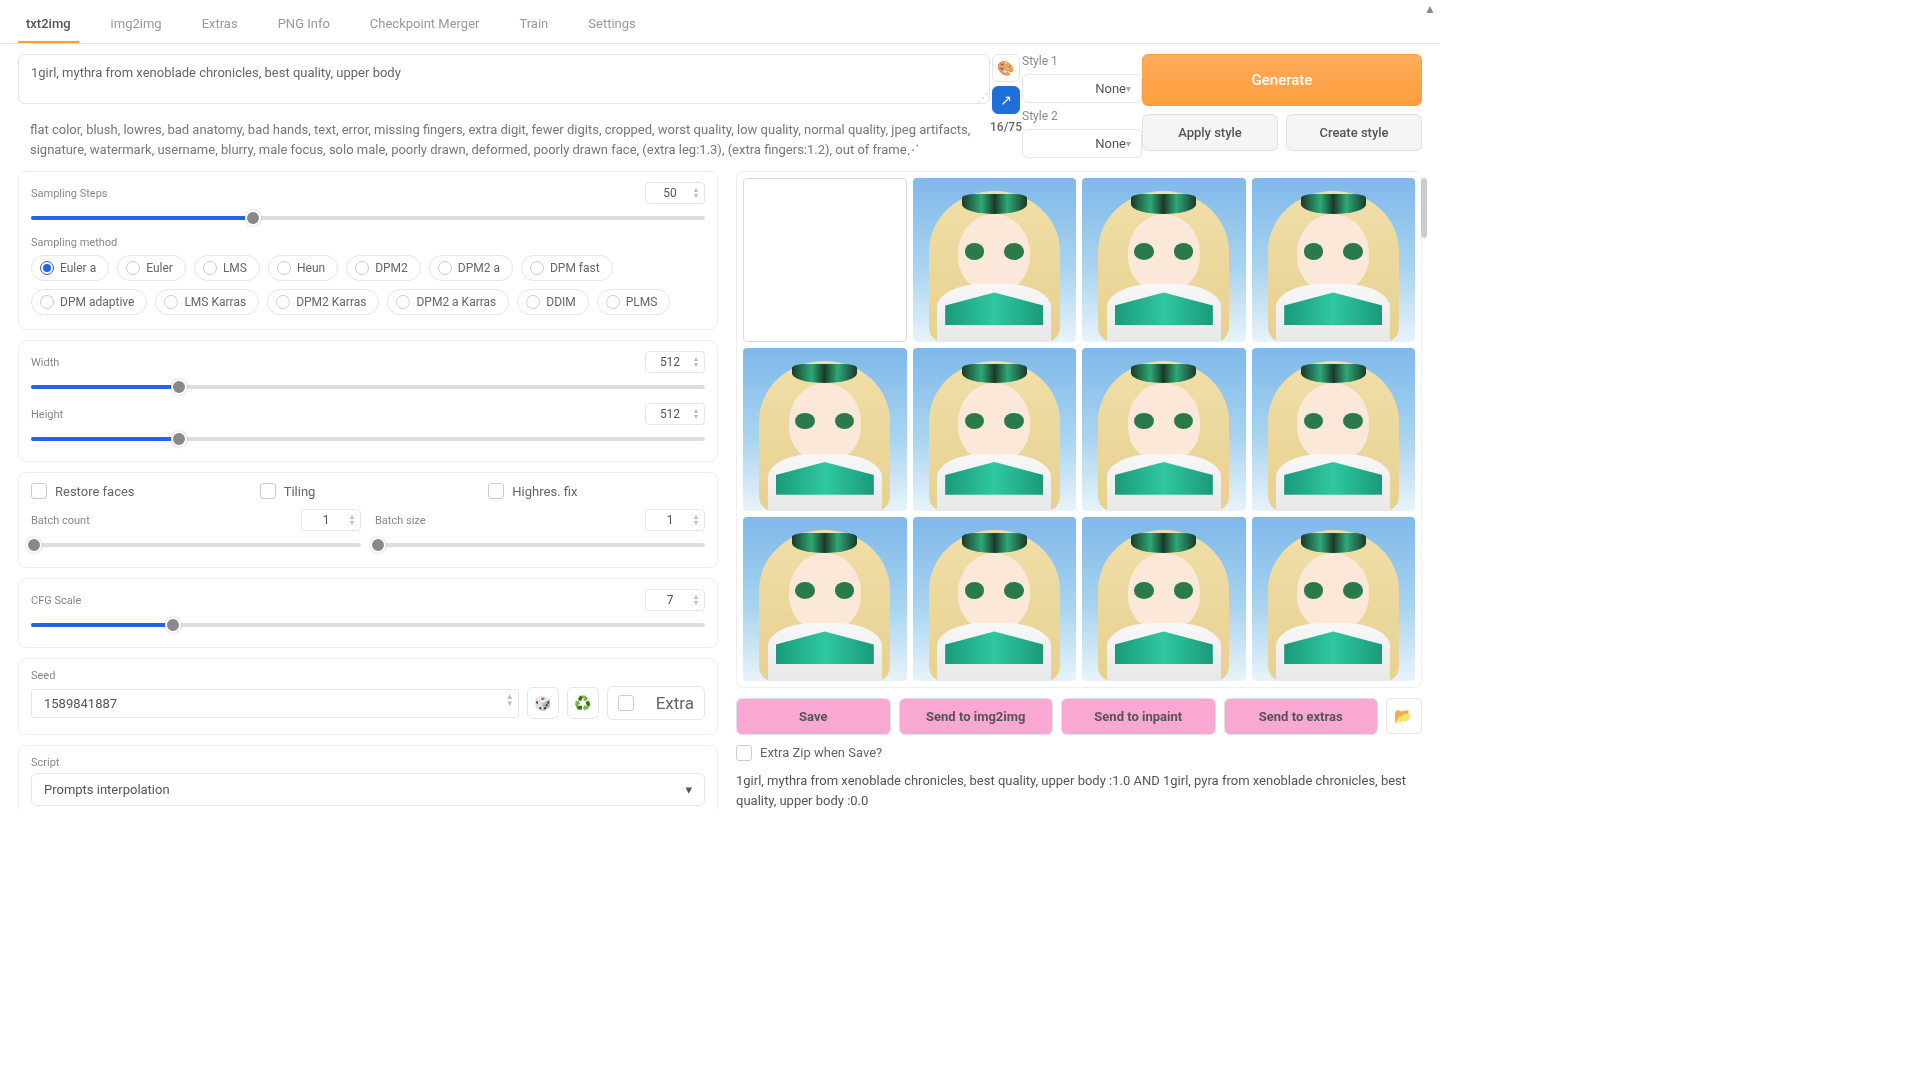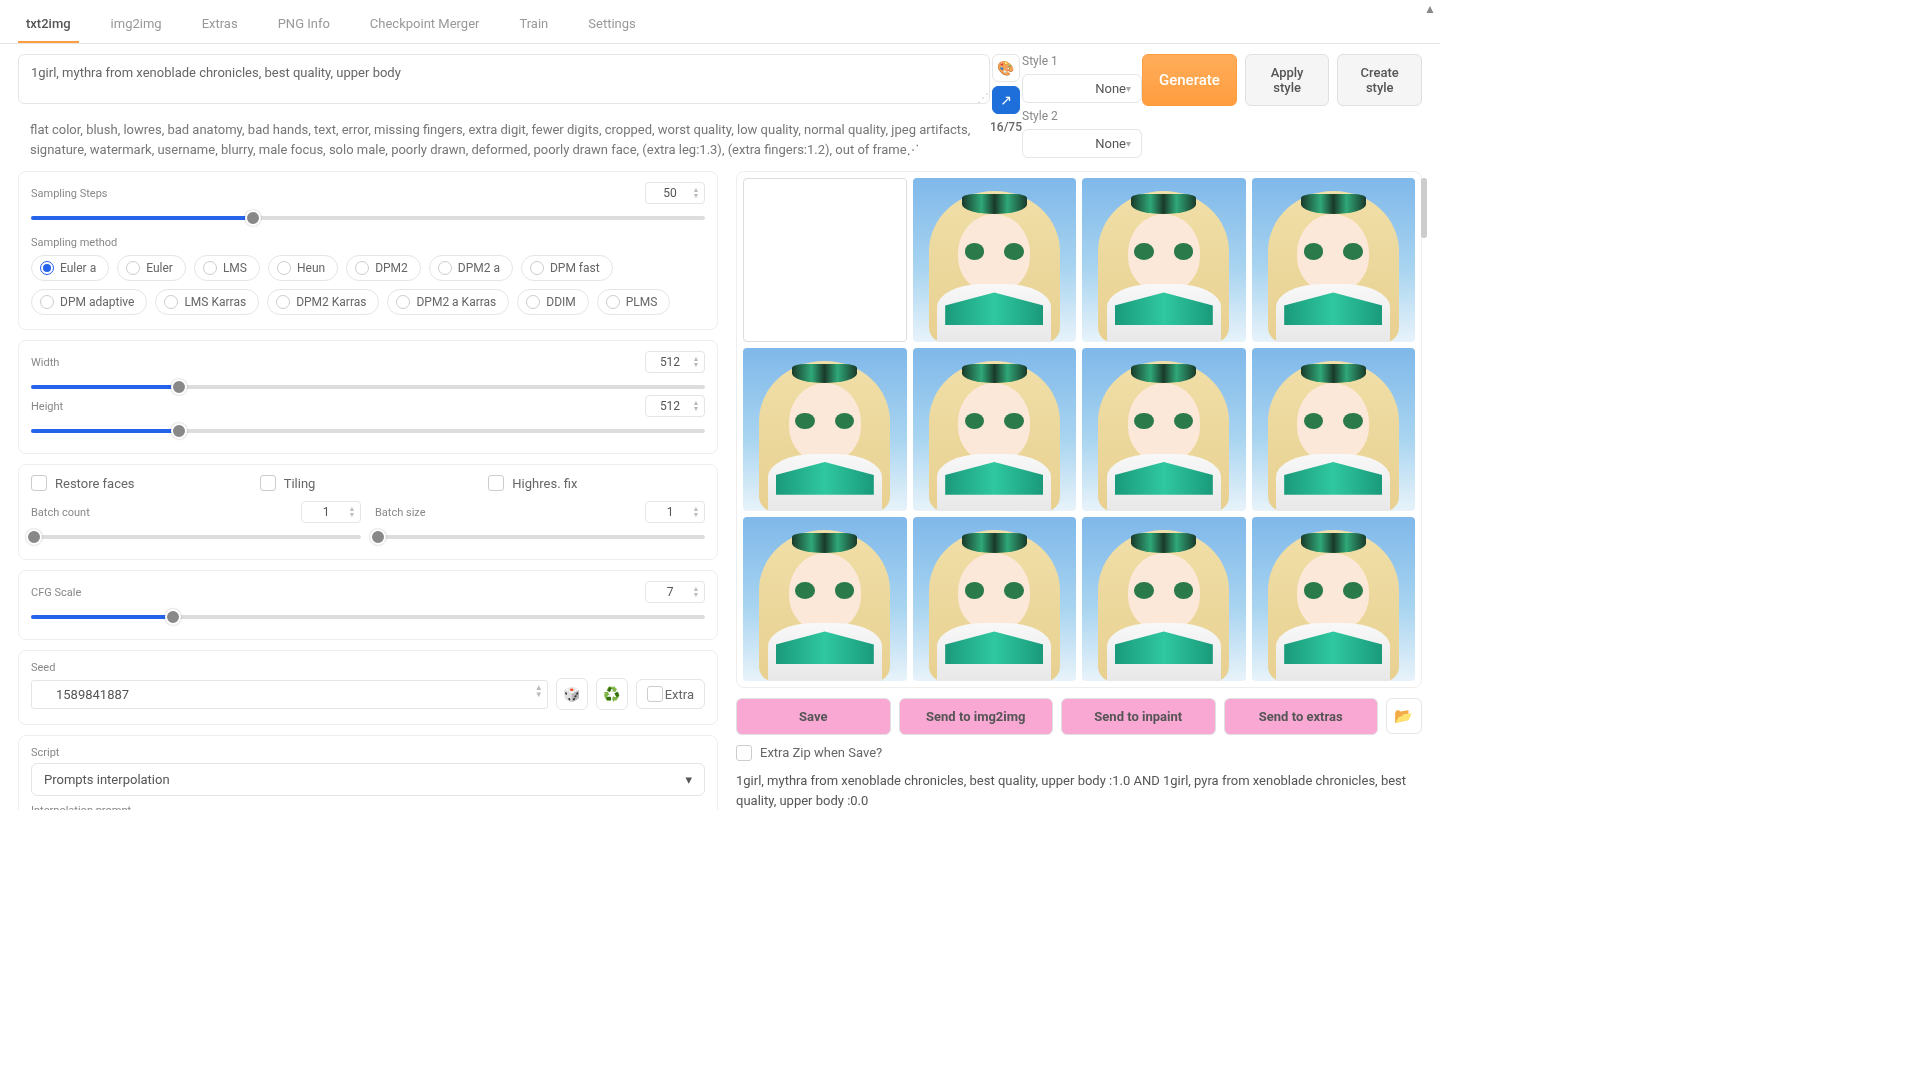--- a/index.html
+++ b/index.html
@@ -14,21 +14,21 @@
 .negbox{margin-top:8px;color:#777;line-height:1.5;font-size:13px;padding:8px 12px;position:relative}
 .sidebtns{display:flex;flex-direction:column;align-items:center;gap:4px}
 .iconbtn{width:28px;height:28px;border:1px solid #e5e5e5;border-radius:6px;display:flex;align-items:center;justify-content:center;font-size:14px;background:#fff;cursor:pointer}
 .iconbtn.orange{background:#fff}
 .iconbtn.blue{background:#1e6fd9;color:#fff;border-color:#1e6fd9}
 .tokencount{font-size:12px;color:#666;margin-top:2px;font-weight:500}
 .styles{display:flex;flex-direction:column;gap:6px;width:120px}
 .stylelabel{font-size:12px;color:#888}
 .select{border:1px solid #e5e5e5;border-radius:6px;padding:6px 10px;background:#fff;display:flex;justify-content:flex-end;align-items:center;cursor:pointer;font-size:13px;color:#555}
 .select .chev{color:#aaa;font-size:10px}
-.genbtns{display:flex;flex-direction:row;gap:8px;width:280px}
+.genbtns{display:flex;flex-direction:column;gap:8px;width:280px}
 .btn-generate{background:linear-gradient(#ffad5a,#ff9d3f);border:1px solid #ff9d3f;border-radius:6px;padding:16px;color:#fff;font-size:15px;font-weight:500;cursor:pointer;text-align:center}
 .btnrow{display:flex;gap:8px}
 .btn-secondary{flex:1;background:#f5f5f5;border:1px solid #e0e0e0;border-radius:6px;padding:10px;text-align:center;cursor:pointer;font-size:13px;color:#555;font-weight:500}
 .cols{display:flex;gap:18px;padding:0 18px 18px}
 .leftcol{width:700px;display:flex;flex-direction:column;gap:10px}
 .rightcol{flex:1;min-width:0}
 .group{border:1px solid #eee;border-radius:8px;padding:10px 12px 14px;position:relative}
 .sliderlabel{font-size:11px;color:#888}
 .numbox{width:60px;border:1px solid #e5e5e5;border-radius:4px;padding:3px 18px 3px 8px;font-size:12px;text-align:center;color:#555;position:relative;background:#fff}
 .numbox .spin{position:absolute;right:2px;top:0;bottom:0;width:12px;display:flex;flex-direction:column;justify-content:center;color:#bbb;font-size:7px;line-height:6px}
@@ -42,24 +42,24 @@
 .radio.sel .rdot{border-color:#2563eb}
 .radio.sel .rdot::after{content:"";position:absolute;inset:2px;background:#2563eb;border-radius:50%}
 .checks{display:flex;gap:12px}
 .check{display:flex;align-items:center;gap:8px;font-size:13px;color:#666;cursor:pointer}
 .cbox{width:16px;height:16px;border:1.5px solid #ccc;border-radius:3px;display:inline-block;position:relative;background:#fff}
 .cbox.checked{background:#2563eb;border-color:#2563eb}
 .cbox.checked::after{content:"✓";position:absolute;color:#fff;font-size:11px;left:2px;top:-1px}
 .twocol{display:flex;gap:14px}
 .twocol>div{flex:1}
 .seedrow{display:flex;gap:8px;align-items:center;margin-top:4px}
-.seedinput{flex:1;border:1px solid #e5e5e5;border-radius:3px;padding:6px 24px 6px 24px;font-size:13px;color:#555;position:relative;background:#fff}
+.seedinput{flex:1;border:1px solid #e5e5e5;border-radius:3px;padding:6px 24px 6px 12px;font-size:13px;color:#555;position:relative;background:#fff}
 .seedinput .spin{position:absolute;right:4px;top:3px;display:flex;flex-direction:column;color:#bbb;font-size:8px;line-height:7px}
 .smallbtn{width:32px;height:32px;border:1px solid #e5e5e5;border-radius:6px;background:#fff;display:flex;align-items:center;justify-content:center;cursor:pointer;font-size:14px}
-.extracheck{display:flex;align-items:center;gap:2px;border:1px solid #e5e5e5;border-radius:6px;padding:6px 10px;font-size:13px;color:#666}
+.extracheck{display:flex;align-items:center;gap:22px;border:1px solid #e5e5e5;border-radius:6px;padding:6px 10px;font-size:17px;color:#666}
 .scriptsel{border:1px solid #e5e5e5;border-radius:6px;padding:8px 12px;display:flex;justify-content:space-between;align-items:center;cursor:pointer;font-size:13px;color:#555;margin-top:4px}
 .interpbox{border:1px solid #e5e5e5;border-radius:6px;padding:8px 12px;font-size:13px;color:#666;margin-top:4px;position:relative;min-height:36px;background:#fff}
 .gallery{border:1px solid #eee;border-radius:8px;padding:6px;display:grid;grid-template-columns:repeat(4,1fr);gap:6px;position:relative}
 .gallery::after{content:"";position:absolute;right:-6px;top:6px;width:6px;height:60px;background:#ccc;border-radius:3px}
 .gimg{aspect-ratio:1/1;border-radius:4px;overflow:hidden;position:relative;background:linear-gradient(180deg,#7fb8ea 0%,#a8d4f0 55%,#e8f3fa 100%)}
 .gimg.empty{background:#fff;border:1px solid #ddd}
 .gimg .face{position:absolute;inset:0}
 .hair{position:absolute;left:10%;right:10%;top:8%;bottom:0;background:linear-gradient(180deg,#f0dfa8 0%,#e8d090 100%);border-radius:50% 50% 10% 10%/40% 40% 10% 10%}
 .facec{position:absolute;left:28%;right:28%;top:22%;height:48%;background:#fce8d8;border-radius:50% 50% 45% 45%}
 .eye{position:absolute;width:12%;height:10%;background:#2a7a4a;border-radius:50%;top:40%}
@@ -195,21 +195,21 @@
   <div class="group">
     <div class="headrow">
           <div class="sliderlabel">Width</div>
       <div class="numbox"><span>512</span><span class="spin">▲<br>▼</span></div>
         </div>
     <div class="slider">
           <div class="track"></div>
           <div class="fill" style="width:22%"></div>
           <div class="thumb" style="left:22%"></div>
         </div>
-    <div class="headrow" style="">
+    <div class="headrow" style="margin-top:8px">
           <div class="sliderlabel">Height</div>
       <div class="numbox"><span>512</span><span class="spin">▲<br>▼</span></div>
         </div>
     <div class="slider">
           <div class="track"></div>
           <div class="fill" style="width:22%"></div>
           <div class="thumb" style="left:22%"></div>
         </div>
   </div>
 

